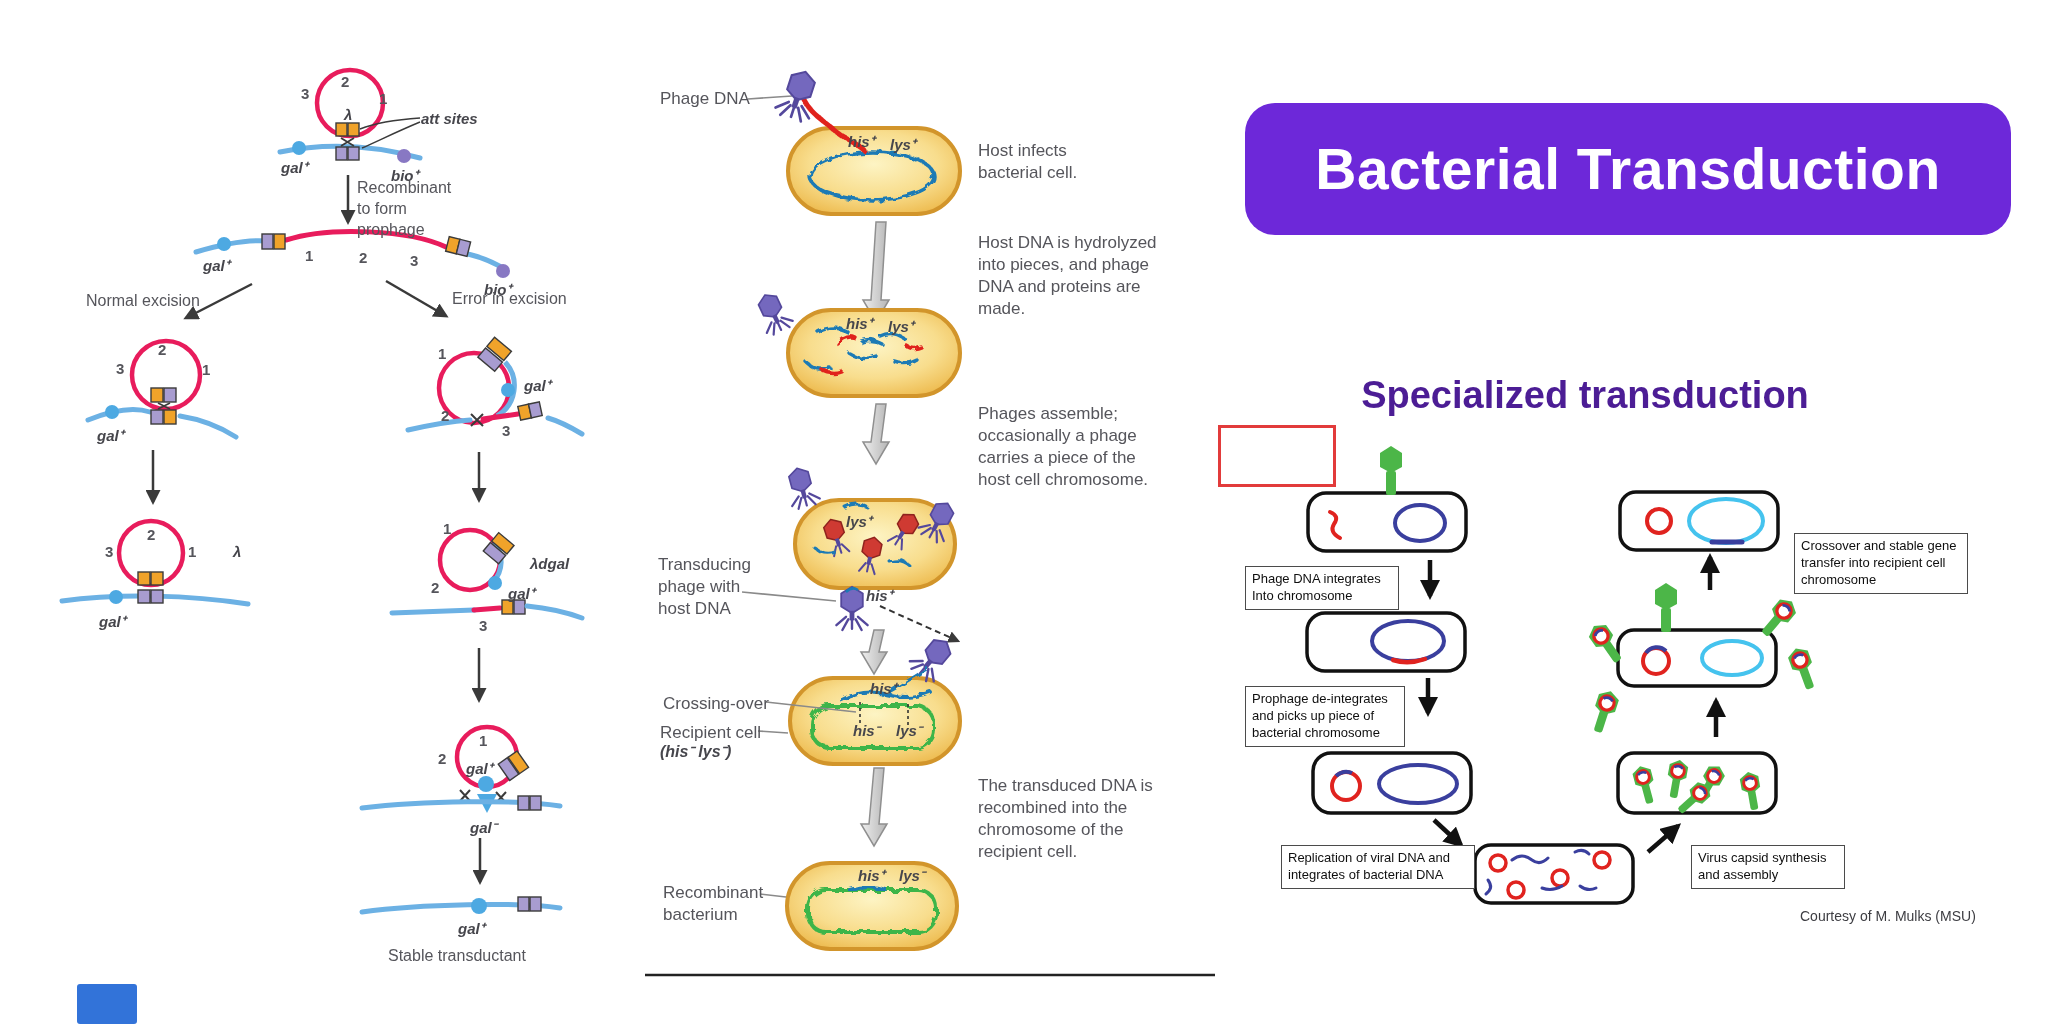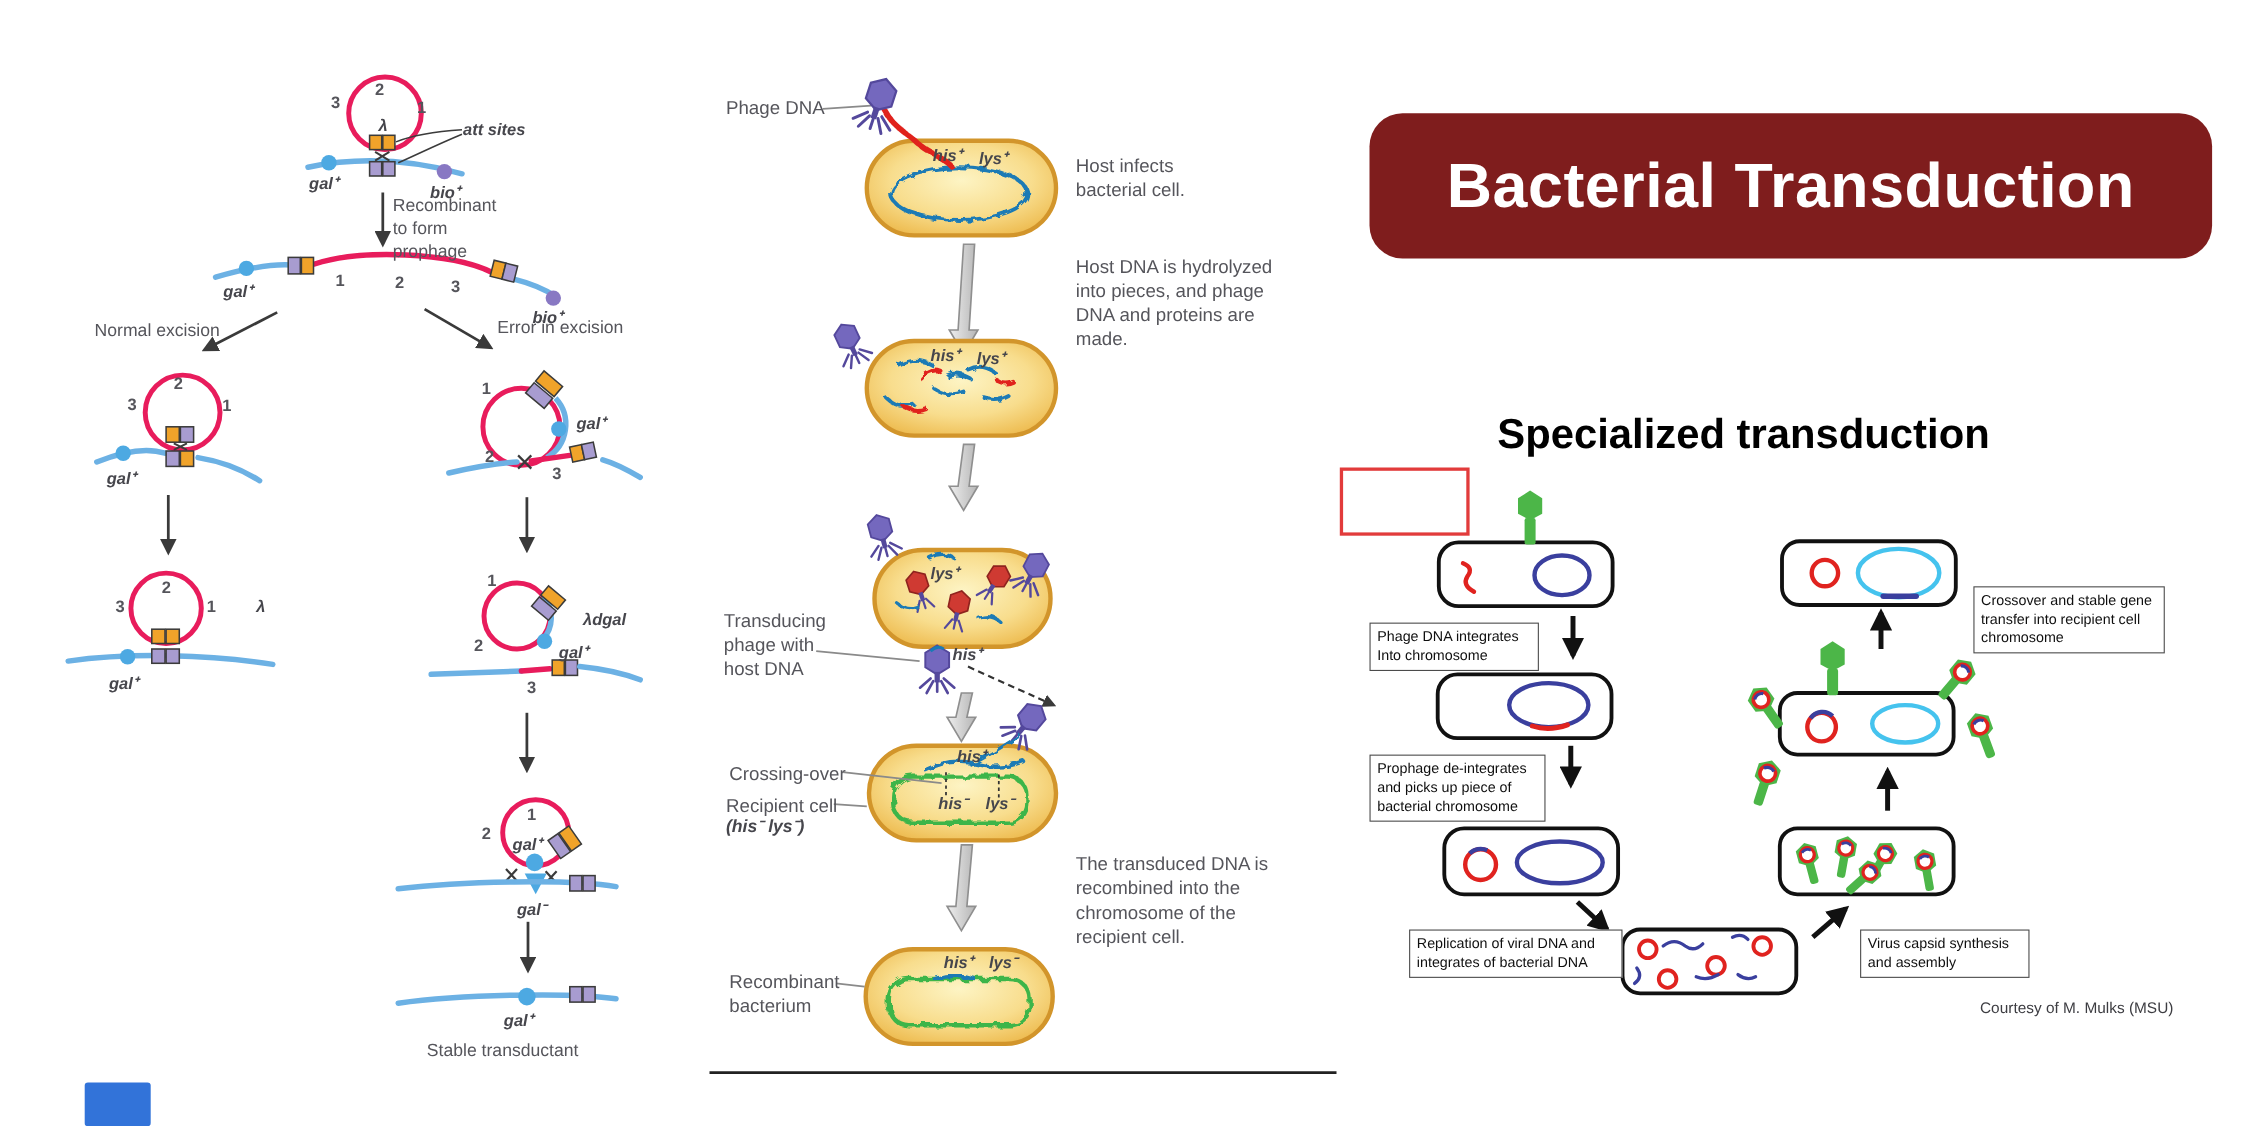--- a/index.html
+++ b/index.html
@@ -7,24 +7,24 @@
           font-family:"Liberation Sans",sans-serif;}
   #art{position:absolute;left:0;top:0;z-index:1;}
   .lbl{position:absolute;z-index:2;font-size:17px;color:#55555b;line-height:1.3;}
   .gene{font-style:italic;font-weight:bold;font-size:15px;color:#46464c;}
   .num{font-weight:bold;font-size:15px;color:#55555b;}
   .step{width:180px;}
   .cap{font-size:16px;}
   .rbox{position:absolute;z-index:2;border:1px solid #4b4b4b;background:#fff;color:#0f0f0f;
         font-size:13px;line-height:1.3;padding:4px 6px;}
   .titlecard{position:absolute;z-index:2;left:1245px;top:103px;width:766px;height:132px;
-        background:#7f1d1d;border-radius:30px;display:flex;align-items:center;justify-content:center;}
+        background:#6d28d9;border-radius:30px;display:flex;align-items:center;justify-content:center;}
   .titlecard span{color:#ffffff;font-weight:bold;font-size:57px;letter-spacing:0.5px;}
   .heading{position:absolute;z-index:2;left:1345px;top:374px;width:480px;text-align:center;
-        font-weight:bold;font-size:38px;color:#000000;}
+        font-weight:bold;font-size:38px;color:#4c1d95;}
   .credit{position:absolute;z-index:2;left:1800px;top:908px;font-size:14px;color:#3d3d42;}
   .redbox{position:absolute;z-index:2;left:1218px;top:425px;width:112px;height:56px;
         border:3px solid #e23b3b;background:#fff;}
   .bluebar{position:absolute;z-index:2;left:77px;top:984px;width:60px;height:40px;background:#3273d9;border-radius:3px;}
 </style>
 </head>
 <body>
 
 <div id="canvas">
 
@@ -360,20 +360,21 @@
 <div class="lbl gene" style="left:458px;top:919px">gal⁺</div>
 <div class="lbl cap" style="left:388px;top:946px;width:180px;">Stable transductant</div>
 
 <div class="lbl" style="left:660px;top:88px">Phage DNA</div>
 <div class="lbl gene" style="left:848px;top:132px">his⁺</div>
 <div class="lbl gene" style="left:890px;top:135px">lys⁺</div>
 <div class="lbl step" style="left:978px;top:140px;width:145px">Host infects bacterial cell.</div>
 <div class="lbl step" style="left:978px;top:232px">Host DNA is hydrolyzed into pieces, and phage DNA and proteins are made.</div>
 <div class="lbl gene" style="left:846px;top:314px">his⁺</div>
 <div class="lbl gene" style="left:888px;top:317px">lys⁺</div>
+<div class="lbl step" style="left:978px;top:403px;width:186px">Phages assemble; occasionally a phage carries a piece of the host cell chromosome.</div>
 <div class="lbl gene" style="left:846px;top:512px">lys⁺</div>
 <div class="lbl" style="left:658px;top:554px;width:106px">Transducing phage with host DNA</div>
 <div class="lbl gene" style="left:866px;top:586px">his⁺</div>
 <div class="lbl gene" style="left:870px;top:679px">his⁺</div>
 <div class="lbl" style="left:663px;top:693px">Crossing-over</div>
 <div class="lbl gene" style="left:853px;top:721px">his⁻</div>
 <div class="lbl gene" style="left:896px;top:721px">lys⁻</div>
 <div class="lbl" style="left:660px;top:722px">Recipient cell</div>
 <div class="lbl gene" style="left:660px;top:742px;font-size:16px">(his⁻ lys⁻)</div>
 <div class="lbl step" style="left:978px;top:775px">The transduced DNA is recombined into the chromosome of the recipient cell.</div>

